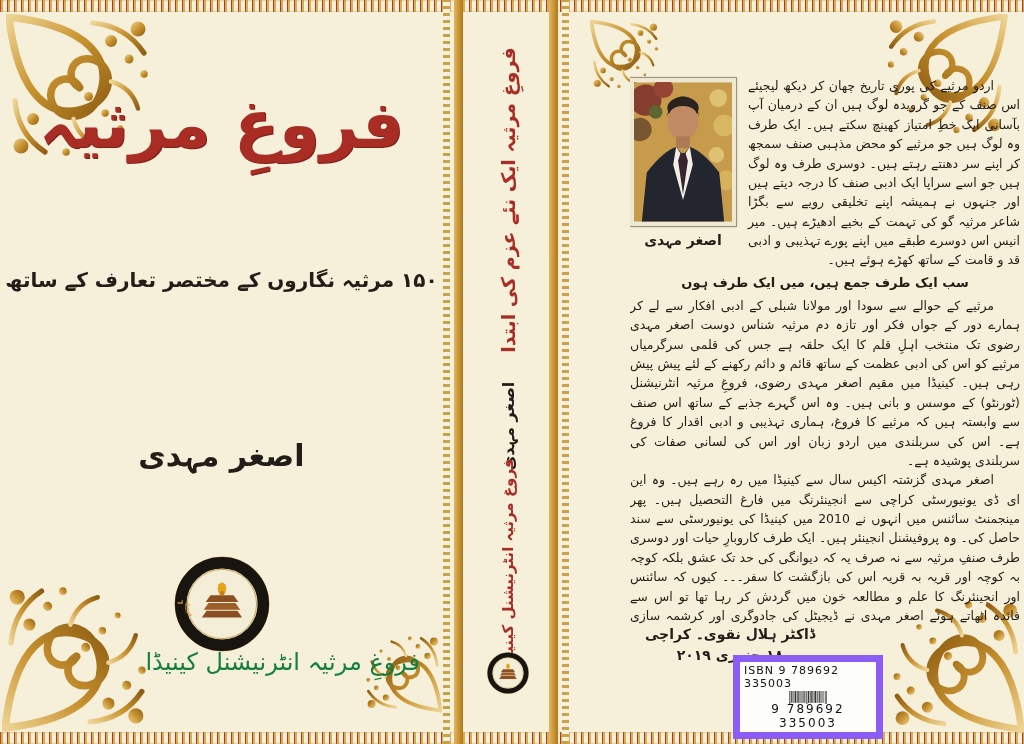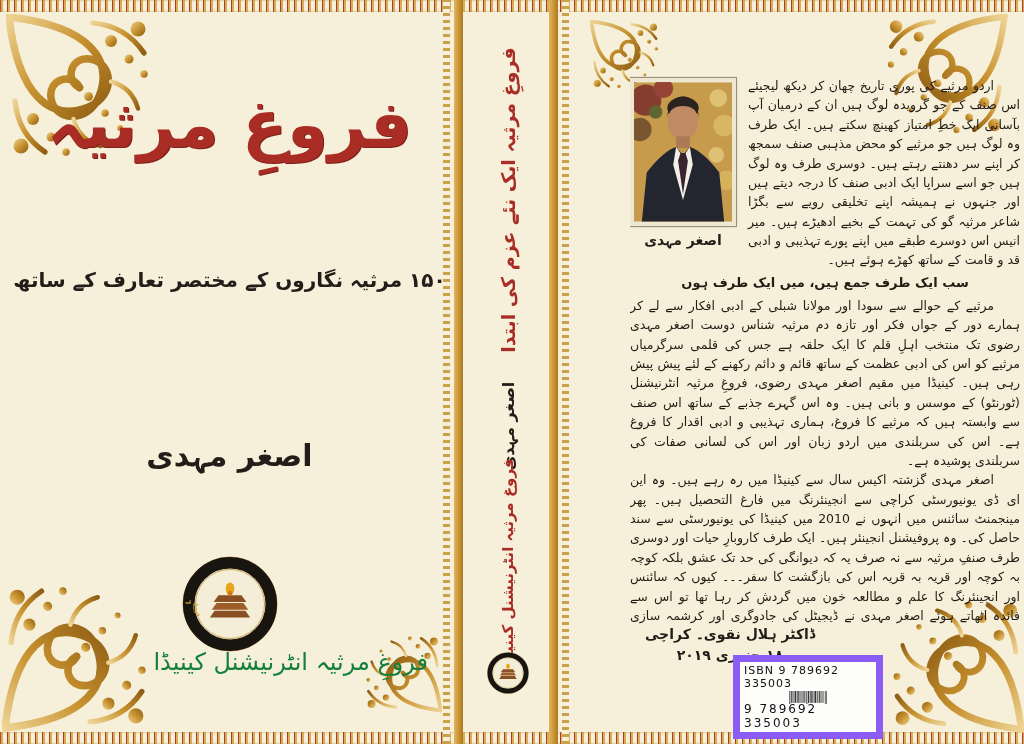--- a/index.html
+++ b/index.html
@@ -13,21 +13,21 @@
   .chain.top{top:0}.chain.bottom{bottom:0}
 
   
   .spine-band{position:absolute;top:0;height:744px;background:linear-gradient(90deg,#e3b55e,#b07818);}
   .spine-chainline{position:absolute;top:0;height:744px;
          background:repeating-linear-gradient(0deg,#caa04a 0 3px,#f6f0da 3px 7px);}
 
   .flourish{position:absolute;}
 
   
-  .front{position:absolute;left:8px;top:0;width:443px;height:744px;direction:rtl;}
+  .front{position:absolute;left:0;top:0;width:443px;height:744px;direction:rtl;}
   .front-title{position:absolute;top:86px;left:0;width:100%;text-align:center;
                color:#a92d24;font-size:66px;font-weight:bold;letter-spacing:1px;
                text-shadow:1px 1px 0 #7e1f19;}
   .front-subtitle{position:absolute;top:208px;left:0;width:100%;text-align:center;
                color:#a92d24;font-size:33px;font-weight:bold;}
   .front-tagline{position:absolute;top:268px;left:0;width:100%;text-align:center;
                color:#221d18;font-size:20px;font-weight:bold;}
   .front-author{position:absolute;top:438px;left:0;width:100%;text-align:center;
                color:#221d18;font-size:30px;font-weight:bold;}
   .front-logo{position:absolute;top:556px;left:50%;transform:translateX(-50%);}
@@ -58,21 +58,21 @@
          margin:3px 0 !important;font-size:13px;}
   .signature{position:absolute;left:630px;top:624px;width:200px;direction:rtl;
          text-align:center;color:#221d18;font-size:14px;font-weight:bold;line-height:1.5;}
 
   
   .barcode{position:absolute;left:733px;top:655px;width:150px;height:84px;
            background:#fdfdfb;border:7px solid #8b5cf6;direction:ltr;
            display:flex;flex-direction:column;align-items:center;padding:2px 4px;box-sizing:border-box;}
   .barcode .isbn-top{font-size:11px;color:#111;letter-spacing:1px;}
   .barcode svg{display:block;margin-top:1px;}
-  .barcode .isbn-bottom{font-size:12px;color:#111;letter-spacing:2px;margin-top:-2px;}
+  .barcode .isbn-bottom{font-size:12px;color:#111;letter-spacing:2px;margin-top:-2px;text-align:center;}
 
   .logo-svg{display:block;}
 </style>
 </head>
 <body>
 
 <div class="page">
 
   <svg width="0" height="0" style="position:absolute" aria-hidden="true">
     <defs>

